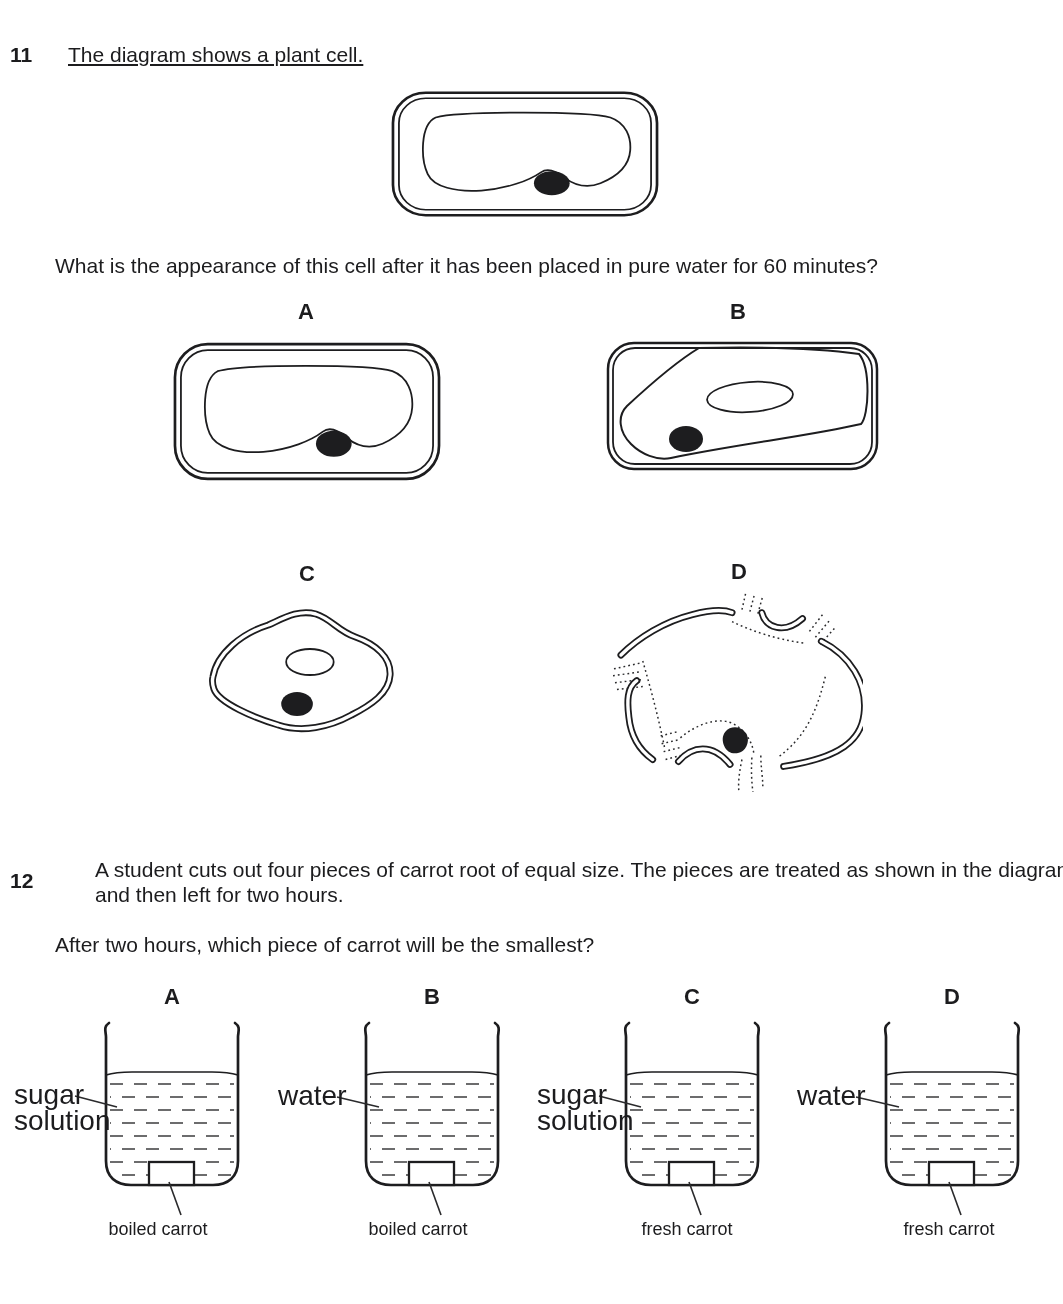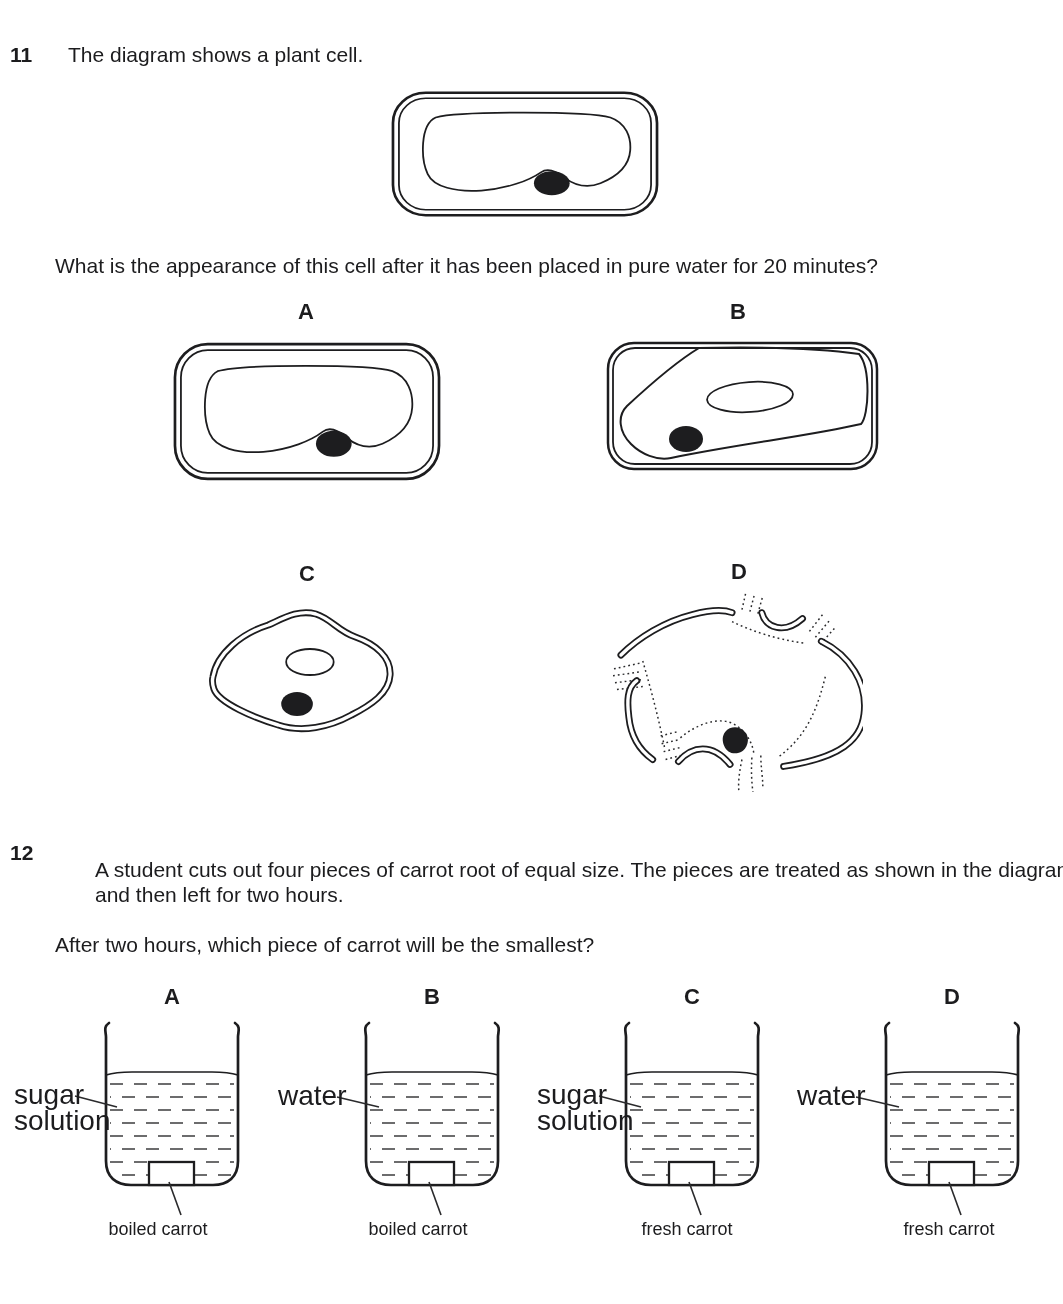--- a/index.html
+++ b/index.html
@@ -101,27 +101,27 @@
         <line class="dash" x1="12" y1="128" x2="136" y2="128" stroke-dashoffset="12"></line>
         <line class="dash" x1="12" y1="141" x2="136" y2="141"></line>
         <line class="dash" x1="12" y1="154" x2="136" y2="154" stroke-dashoffset="12"></line>
       </g>
       <rect x="51" y="141" width="45" height="23" fill="#ffffff" stroke="#1d1d1f" stroke-width="2.3"></rect>
     </symbol>
   </defs>
 </svg>
 
 <div class="abs qnum" style="left:10px;top:42px;">11</div>
-<div class="abs qtext" style="left:68px;top:42px;">The diagram shows a plant cell.</div>
+<div class="abs qtext" style="left:68px;top:42px;text-decoration:underline;">The diagram shows a plant cell.</div>
 
 <svg class="abs" style="left:390px;top:90px;" width="270" height="128" viewBox="0 0 270 128">
   <use href="#cell-normal" x="0" y="0" width="270" height="128"></use>
 </svg>
 
-<div class="abs qtext" style="left:55px;top:253px;">What is the appearance of this cell after it has been placed in pure water for 20 minutes?</div>
+<div class="abs qtext" style="left:55px;top:253px;">What is the appearance of this cell after it has been placed in pure water for 60 minutes?</div>
 
 <div class="abs optletter" style="left:276px;top:300px;">A</div>
 <div class="abs optletter" style="left:708px;top:300px;">B</div>
 
 <svg class="abs" style="left:172px;top:341px;" width="270" height="141" viewBox="0 0 270 141">
   <use href="#cell-normal" x="0" y="0" width="270" height="141"></use>
 </svg>
 <svg class="abs" style="left:605px;top:340px;" width="275" height="132" viewBox="0 0 275 132">
   <use href="#cell-b" x="0" y="0" width="275" height="132"></use>
 </svg>
@@ -129,21 +129,21 @@
 <div class="abs optletter" style="left:277px;top:562px;">C</div>
 <div class="abs optletter" style="left:709px;top:560px;">D</div>
 
 <svg class="abs" style="left:207px;top:605px;" width="190" height="130" viewBox="0 0 190 130">
   <use href="#cell-c" x="0" y="0" width="190" height="130"></use>
 </svg>
 <svg class="abs" style="left:613px;top:590px;" width="250" height="205" viewBox="0 0 250 205">
   <use href="#cell-d" x="0" y="0" width="250" height="205"></use>
 </svg>
 
-<div class="abs qnum" style="left:10px;top:840px;">12</div>
+<div class="abs qnum" style="left:10px;top:868px;">12</div>
 <div class="abs qtext" style="left:55px;top:857px;width:992px;margin-left:40px;">A student cuts out four pieces of carrot root of equal size. The pieces are treated as shown in the diagram, and then left for two hours.</div>
 <div class="abs qtext" style="left:55px;top:932px;">After two hours, which piece of carrot will be the smallest?</div>
 
 <div class="abs" style="left:0;top:975px;width:1063px;height:329px;">
 
   <svg class="abs" style="left:0;top:0;" width="1063" height="329" viewBox="0 0 1063 329">
     <use href="#beaker" x="98" y="46" width="148" height="167"></use>
     <use href="#beaker" x="358" y="46" width="148" height="167"></use>
     <use href="#beaker" x="618" y="46" width="148" height="167"></use>
     <use href="#beaker" x="878" y="46" width="148" height="167"></use>

